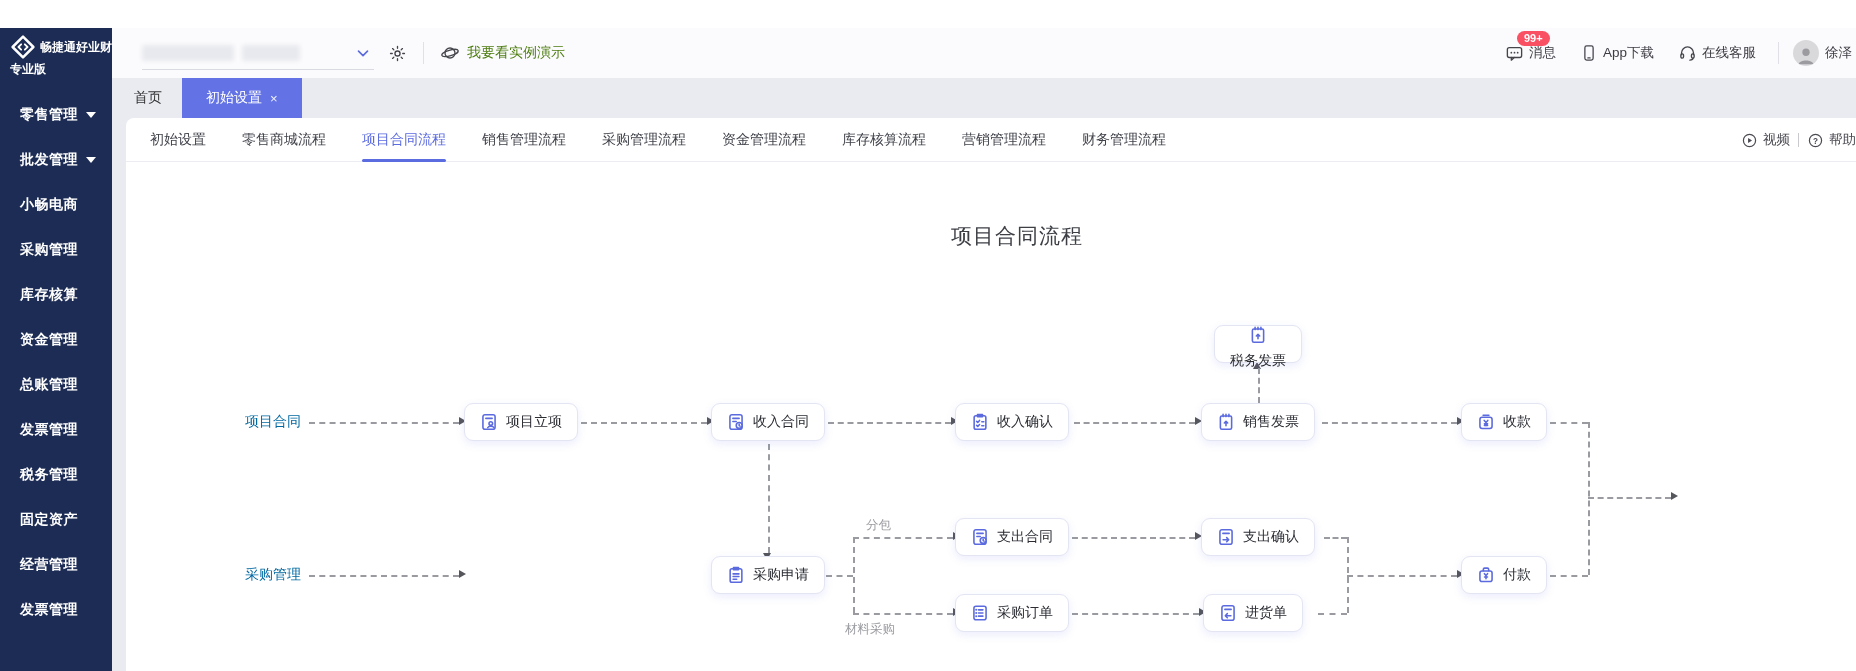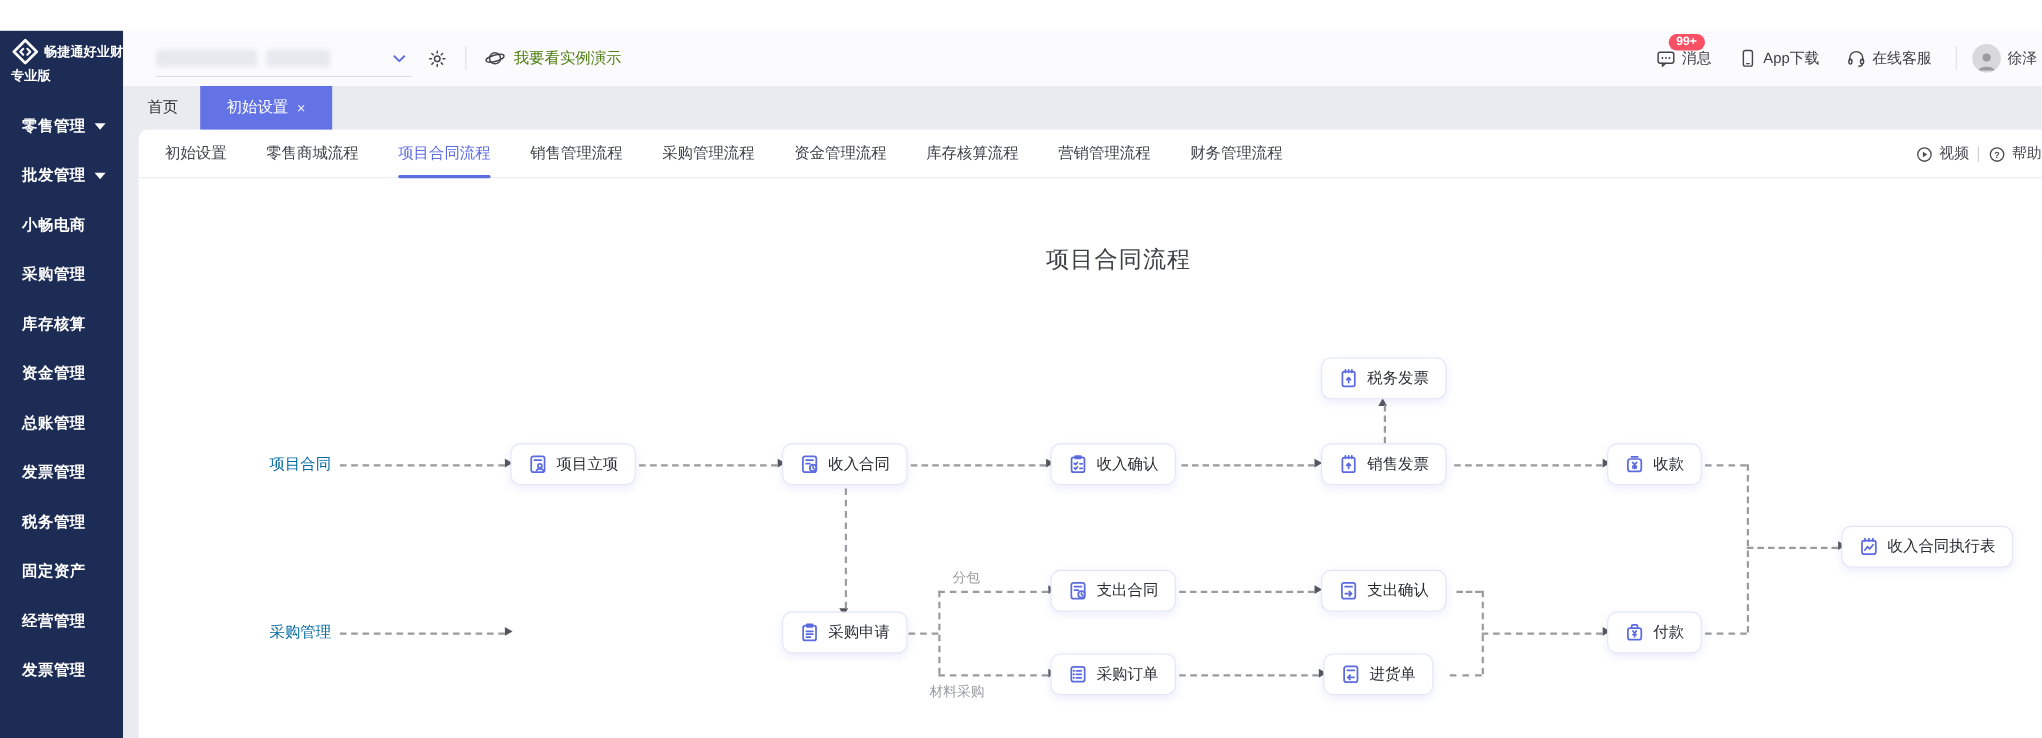--- a/index.html
+++ b/index.html
@@ -281,21 +281,21 @@
           <div class="fnode" style="left: 886px; top: 260px;">
             <span class="fnode-icon">
               <svg viewBox="0 0 16 16" width="18" height="18" fill="none" stroke="#5b6bdf" stroke-width="1.4" stroke-linecap="round" stroke-linejoin="round">
                 <rect x="2.8" y="2.4" width="10.4" height="12" rx="1.6"></rect>
                 <path d="M5.8 1.4h4.4v2H5.8z"></path>
                 <path d="M5 7.4l1 1 1.6-1.8M9.6 7.7h1.8M5 11l1 1 1.6-1.8M9.6 11.3h1.8"></path>
               </svg>
             </span>
             <span class="fnode-label">收入确认</span>
           </div>
-          <div class="fnode" style="left: 1132px; top: 182px;">
+          <div class="fnode" style="left: 1132px; top: 182px; flex-direction: column;">
             <span class="fnode-icon">
               <svg viewBox="0 0 16 16" width="18" height="18" fill="none" stroke="#5b6bdf" stroke-width="1.4" stroke-linecap="round" stroke-linejoin="round">
                 <rect x="3" y="2.6" width="10" height="11.8" rx="1.4"></rect>
                 <path d="M5.4 1.2v2M8 1.2v2M10.6 1.2v2"></path>
                 <path d="M8 11.4V7.4M6.5 8.9L8 7.4l1.5 1.5"></path>
               </svg>
             </span>
             <span class="fnode-label">税务发票</span>
           </div>
           <div class="fnode" style="left: 1132px; top: 260px;">
@@ -371,30 +371,20 @@
           </div>
           <div class="fnode" style="left: 1378px; top: 413px;">
             <span class="fnode-icon">
               <svg viewBox="0 0 16 16" width="18" height="18" fill="none" stroke="#5b6bdf" stroke-width="1.4" stroke-linecap="round" stroke-linejoin="round">
                 <rect x="2.6" y="4.4" width="10.8" height="9.4" rx="1.8"></rect>
                 <path d="M5.6 4.2V3.1c0-.7.5-1.2 1.2-1.2h2.4c.7 0 1.2.5 1.2 1.2v1.1"></path>
                 <path d="M6.6 6.8L8 8.5l1.4-1.7M8 8.5v2.9M6.7 9.7h2.6"></path>
               </svg>
             </span>
             <span class="fnode-label">付款</span>
-          </div>
-          <div class="fnode" style="left: 1626px; top: 335px;">
-            <span class="fnode-icon">
-              <svg viewBox="0 0 16 16" width="18" height="18" fill="none" stroke="#5b6bdf" stroke-width="1.4" stroke-linecap="round" stroke-linejoin="round">
-                <rect x="2.4" y="3" width="11.2" height="11" rx="1.8"></rect>
-                <path d="M4.8 1.4v2M8 1.4v2M11.2 1.4v2"></path>
-                <path d="M4.6 10.8l2.2-2.8 1.8 1.8 2.8-3.4"></path>
-              </svg>
-            </span>
-            <span class="fnode-label">收入合同执行表</span>
           </div>
           <div class="edge-label" style="left: 737px; top: 355px;">分包</div>
           <div class="edge-label" style="left: 716px; top: 459px;">材料采购</div>
           <div class="edge-h" style="left: 183px; top: 260px; width: 150px;"></div>
           <div class="ah ah-r" style="left: 333px; top: 255px;"></div>
           <div class="edge-h" style="left: 455px; top: 260px; width: 126px;"></div>
           <div class="ah ah-r" style="left: 581px; top: 255px;"></div>
           <div class="edge-h" style="left: 702px; top: 260px; width: 123px;"></div>
           <div class="ah ah-r" style="left: 825px; top: 255px;"></div>
           <div class="edge-h" style="left: 948px; top: 260px; width: 121px;"></div>

